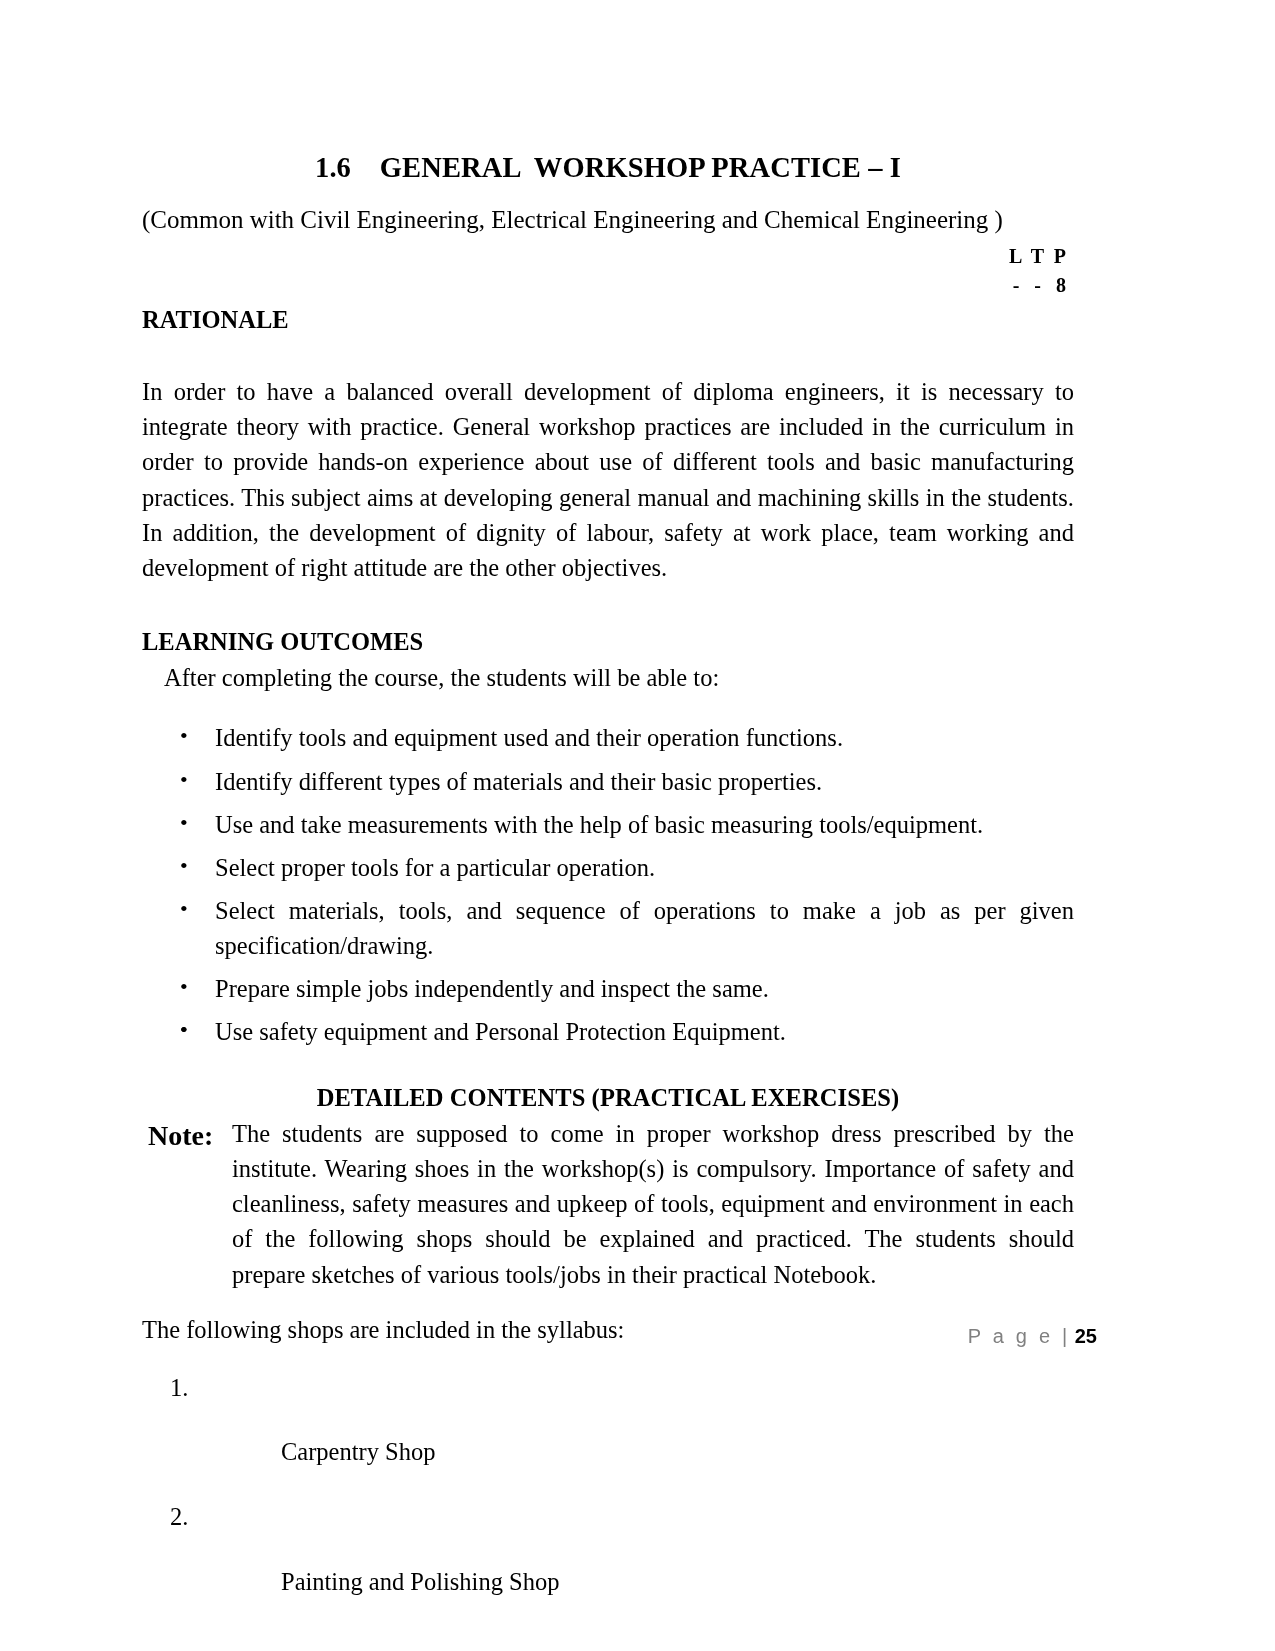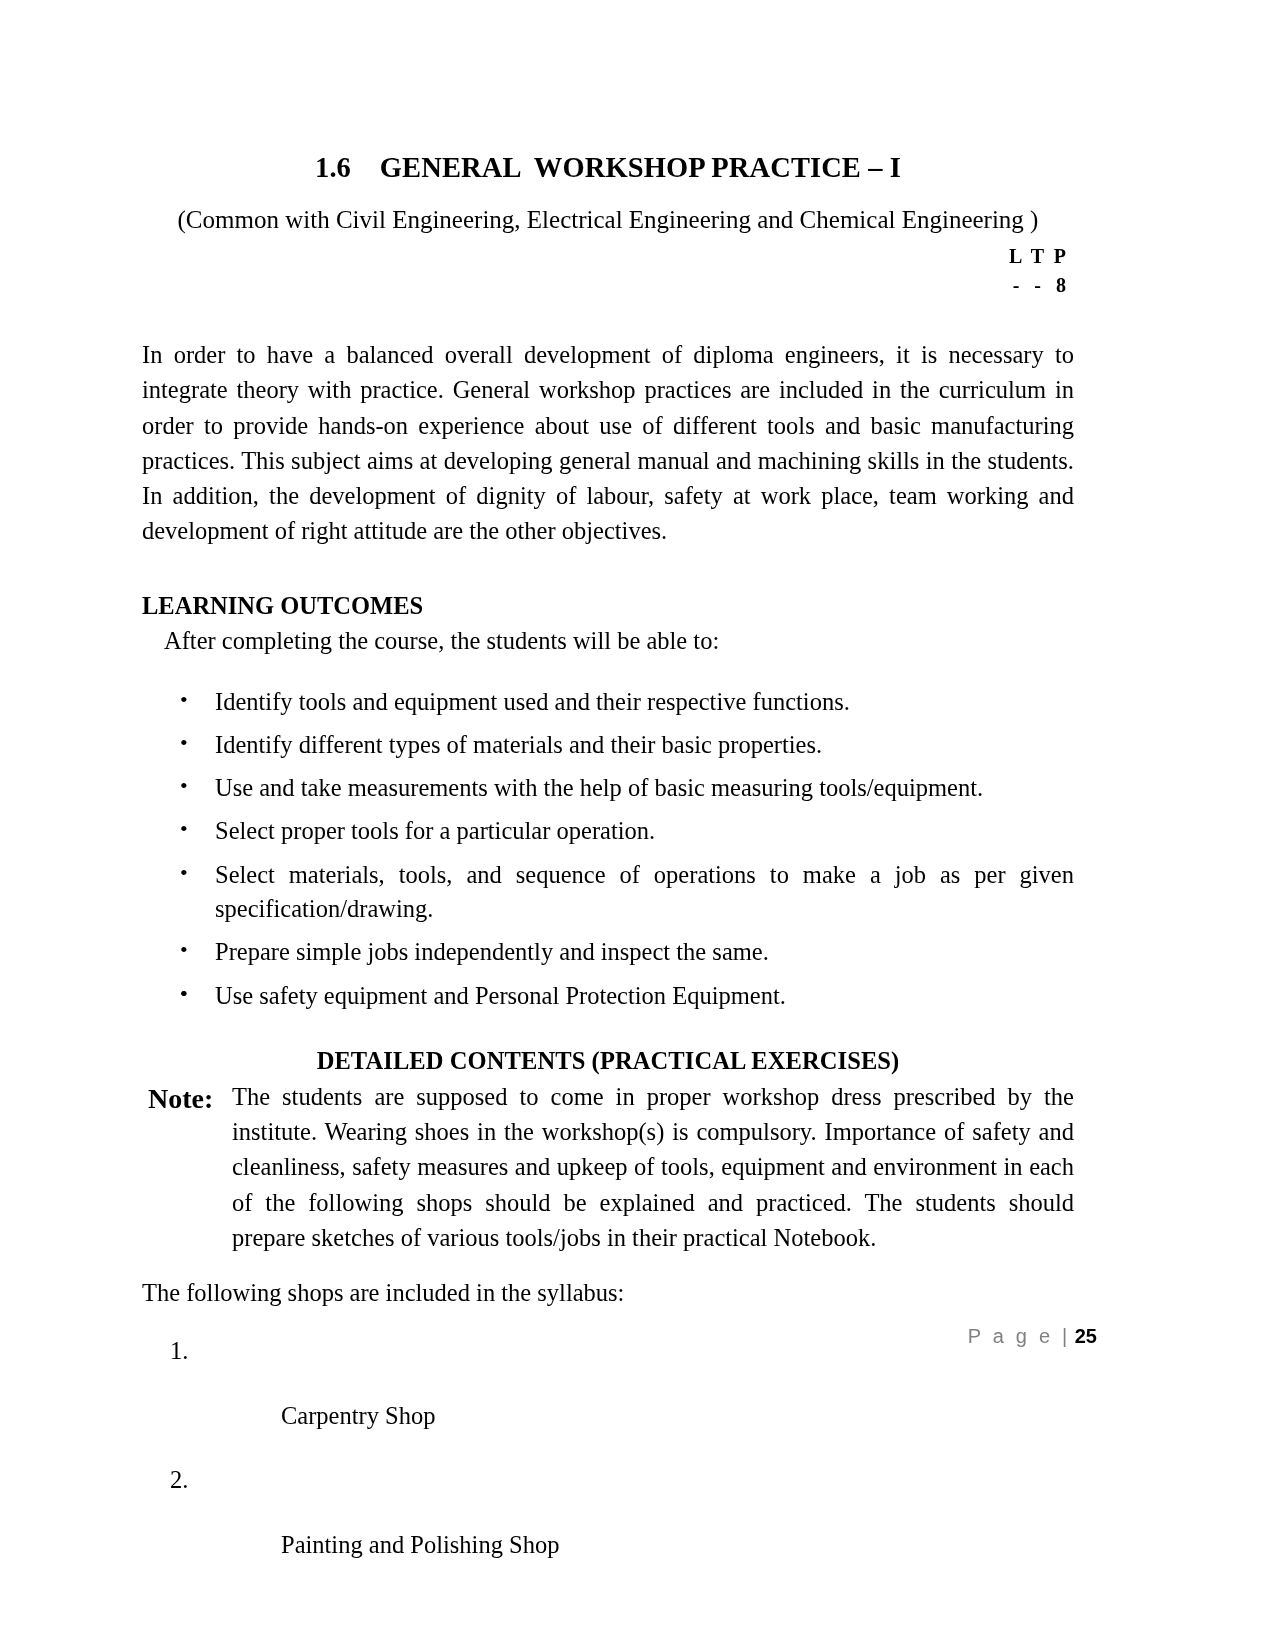--- a/index.html
+++ b/index.html
@@ -33,21 +33,20 @@
   
   .doc-title {
     text-align: center;
     font-weight: bold;
     font-size: 28.5px;
     line-height: 1.18;
     letter-spacing: 0.1px;
     white-space: pre;
   }
   .doc-subtitle {
-    text-align: center;
     font-size: 25px;
     line-height: 1.3;
     margin-top: 5px;
   }
 
   
   .ltp-block {
     margin-top: 6px;
     text-align: right;
     font-weight: bold;
@@ -182,31 +181,32 @@
 
     <h1 class="doc-title">1.6    GENERAL  WORKSHOP PRACTICE – I</h1>
 
     <div class="doc-subtitle">(Common with Civil Engineering, Electrical  Engineering and Chemical Engineering )</div>
 
     <div class="ltp-block">
       <div class="ltp-row">L  T  P</div>
       <div class="ltp-row">-   -   8</div>
     </div>
 
+    <div class="section-heading heading-rationale">RATIONALE</div>
 
     <p class="para para-rationale">In order to have a balanced overall development of diploma engineers, it is necessary to integrate theory with practice.  General workshop practices are included in the curriculum in order to provide hands-on experience about use of different tools and basic manufacturing practices. This subject aims at developing general manual and machining skills in the students. In addition, the development of dignity of labour, safety at work place, team working and development of right attitude are the other objectives.</p>
 
     <div class="section-heading heading-outcomes">LEARNING OUTCOMES</div>
 
     <p class="para para-after-heading">After completing the course, the students will be able to:</p>
 
     <ul class="outcome-list">
       <li>
         <span class="bullet-dot">•</span>
-        <span>Identify tools and equipment used and their respective functions.</span>
+        <span>Identify tools and equipment used and their operation functions.</span>
       </li>
       <li>
         <span class="bullet-dot">•</span>
         <span>Identify different types of materials and their basic properties.</span>
       </li>
       <li>
         <span class="bullet-dot">•</span>
         <span>Use and take measurements with the help of basic measuring tools/equipment.</span>
       </li>
       <li>

